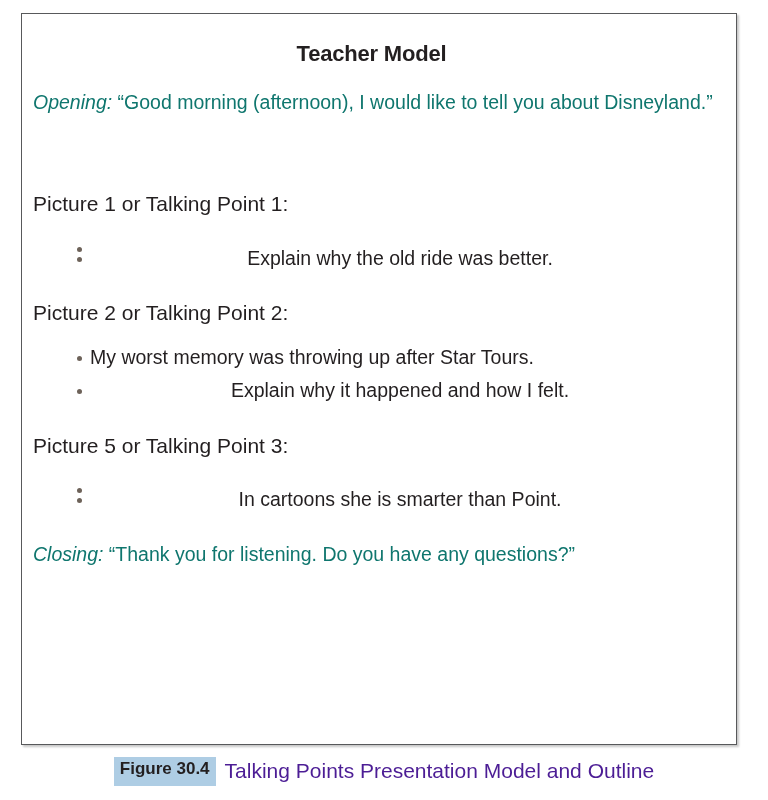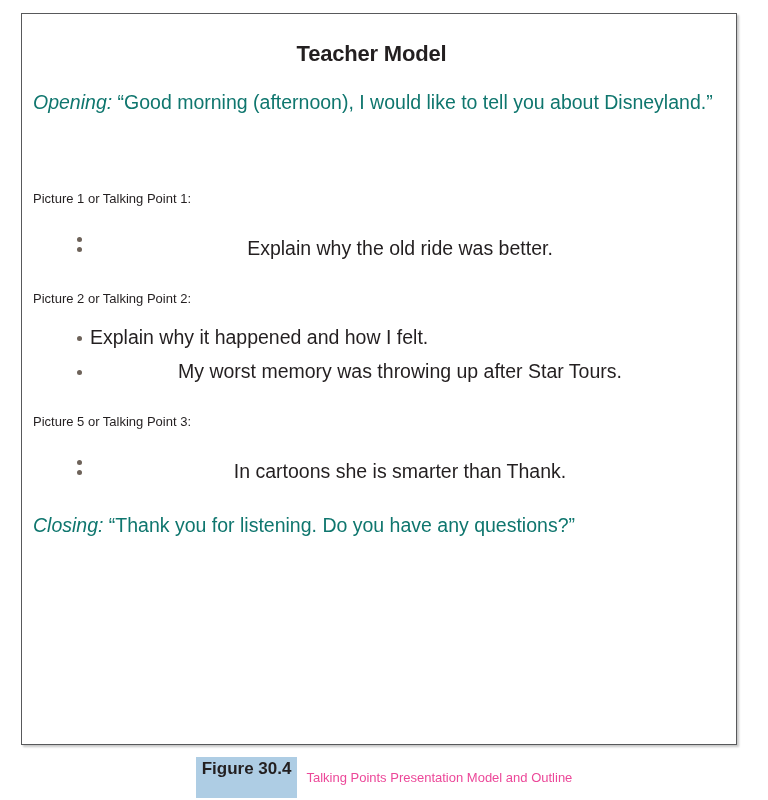--- a/index.html
+++ b/index.html
@@ -63,21 +63,21 @@
   }
   .opening-line {
     padding-top: 23px;
   }
   .closing-line {
     padding-top: 30px;
   }
 
   
   .section-heading {
-    font-size: 13px;
+    font-size: 21px;
     line-height: 1.2;
     margin: 0;
     color: #231f20;
   }
   .section-block {
     padding-top: 30px;
   }
   .section-block.first {
     padding-top: 77px;
   }
@@ -119,28 +119,28 @@
     width: 768px;
     text-align: center;
     white-space: nowrap;
   }
   .caption-label {
     display: inline-block;
     background: #aecde4;
     font-size: 17px;
     font-weight: bold;
     color: #231f20;
-    padding: 3px 6px 20px 6px;
+    padding: 3px 6px 8px 6px;
     line-height: 1.05;
     vertical-align: middle;
   }
   .caption-text {
     display: inline-block;
-    font-size: 13px;
-    color: #ec4899;
+    font-size: 21px;
+    color: #4c1d95;
     margin-left: 9px;
     line-height: 1.05;
     vertical-align: middle;
   }
 </style>
 </head>
 <body>
 
 <div class="figure-box">
   <div class="box-inner">
@@ -162,38 +162,38 @@
           <span>Explain why the old ride was better.</span>
         </li>
       </ul>
     </div>
 
     <div class="section-block">
       <div class="section-heading">Picture 2 or Talking Point 2:</div>
       <ul class="points">
         <li>
           <span class="bullet-dot"></span>
+          <span>My worst memory was throwing up after Star Tours.</span>
+        </li>
+        <li>
+          <span class="bullet-dot"></span>
           <span>Explain why it happened and how I felt.</span>
-        </li>
-        <li>
-          <span class="bullet-dot"></span>
-          <span>My worst memory was throwing up after Star Tours.</span>
         </li>
       </ul>
     </div>
 
     <div class="section-block">
       <div class="section-heading">Picture 5 or Talking Point 3:</div>
       <ul class="points">
         <li>
           <span class="bullet-dot"></span>
         </li>
         <li>
           <span class="bullet-dot"></span>
-          <span>In cartoons she is smarter than Thank.</span>
+          <span>In cartoons she is smarter than Point.</span>
         </li>
       </ul>
     </div>
 
     <div class="statement closing-line">
       <span class="lead">Closing:</span><span> “Thank you for listening. Do you have any questions?”</span>
     </div>
 
   </div>
 </div>

